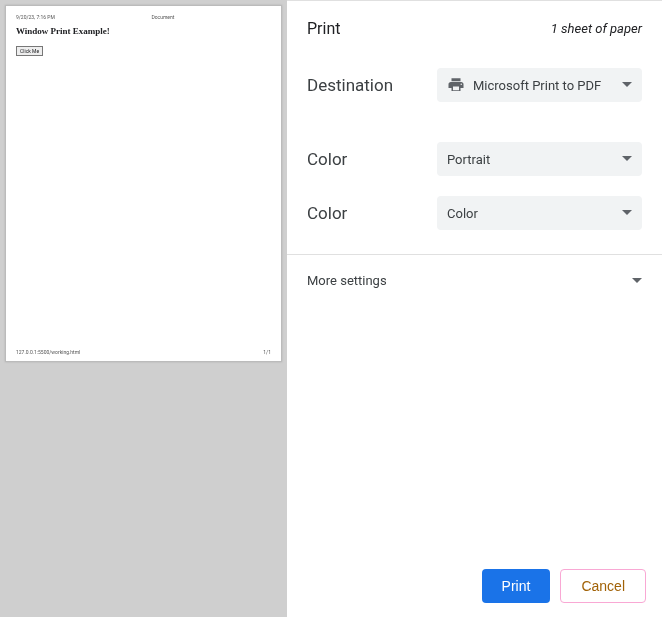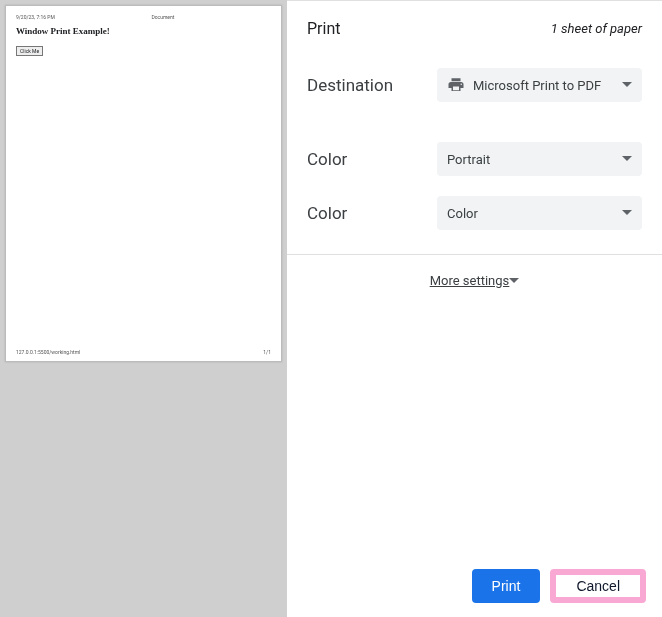--- a/index.html
+++ b/index.html
@@ -102,47 +102,46 @@
       justify-content: space-between;
     }
     .dropdown .dd-left { display: flex; align-items: center; gap: 8px; }
     .icon-svg { width: 18px; height: 18px; fill: #5f6368; }
     .caret-svg { width: 10px; height: 10px; fill: #5f6368; }
 
     .divider { border-top: 1px solid #e0e0e0; margin: 14px 0 0 0; }
 
     .more-row {
       display: flex;
-      justify-content: center;
+      justify-content: space-between;
       align-items: center;
       padding: 18px 20px;
       cursor: pointer;
       color: #3c4043;
-      text-decoration: underline;
     }
 
     .button-bar {
       display: flex;
       justify-content: flex-end;
       gap: 10px;
       padding: 14px 16px;
     }
     .btn {
       height: 34px;
       padding: 0 20px;
       border-radius: 4px;
       font-size: 14px;
       font-weight: 500;
       cursor: pointer;
       display: inline-flex;
       align-items: center;
       justify-content: center;
     }
     .btn-primary { background: #1a73e8; color: #fff; border: none; }
-    .btn-secondary { background: #fff; color: #0f172a; border: 6px solid #f9a8d4; }
+    .btn-secondary { background: #fff; color: #a16207; border: 1px solid #f9a8d4; }
   </style>
 </head>
 <body>
 
 <div class="preview-pane">
   <div class="preview-page">
     <div class="preview-header">
       <span>9/20/23, 7:16 PM</span>
       <span>Document</span>
       <span></span>

